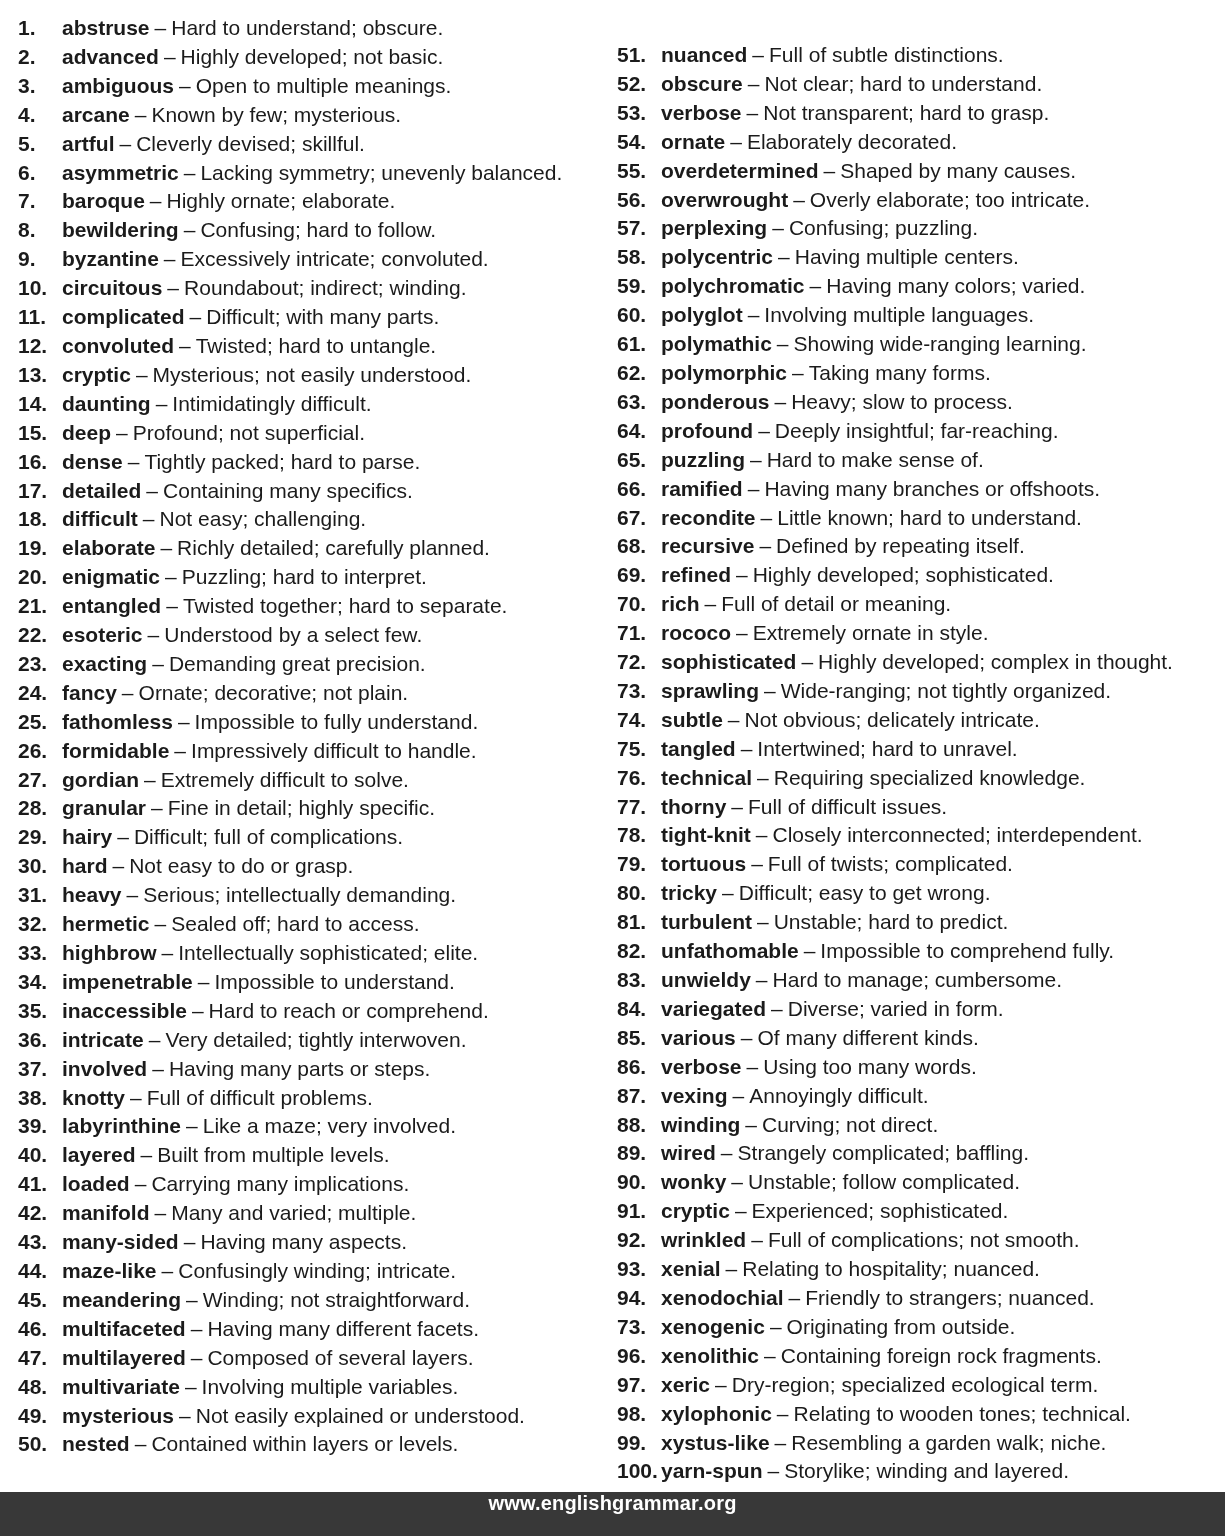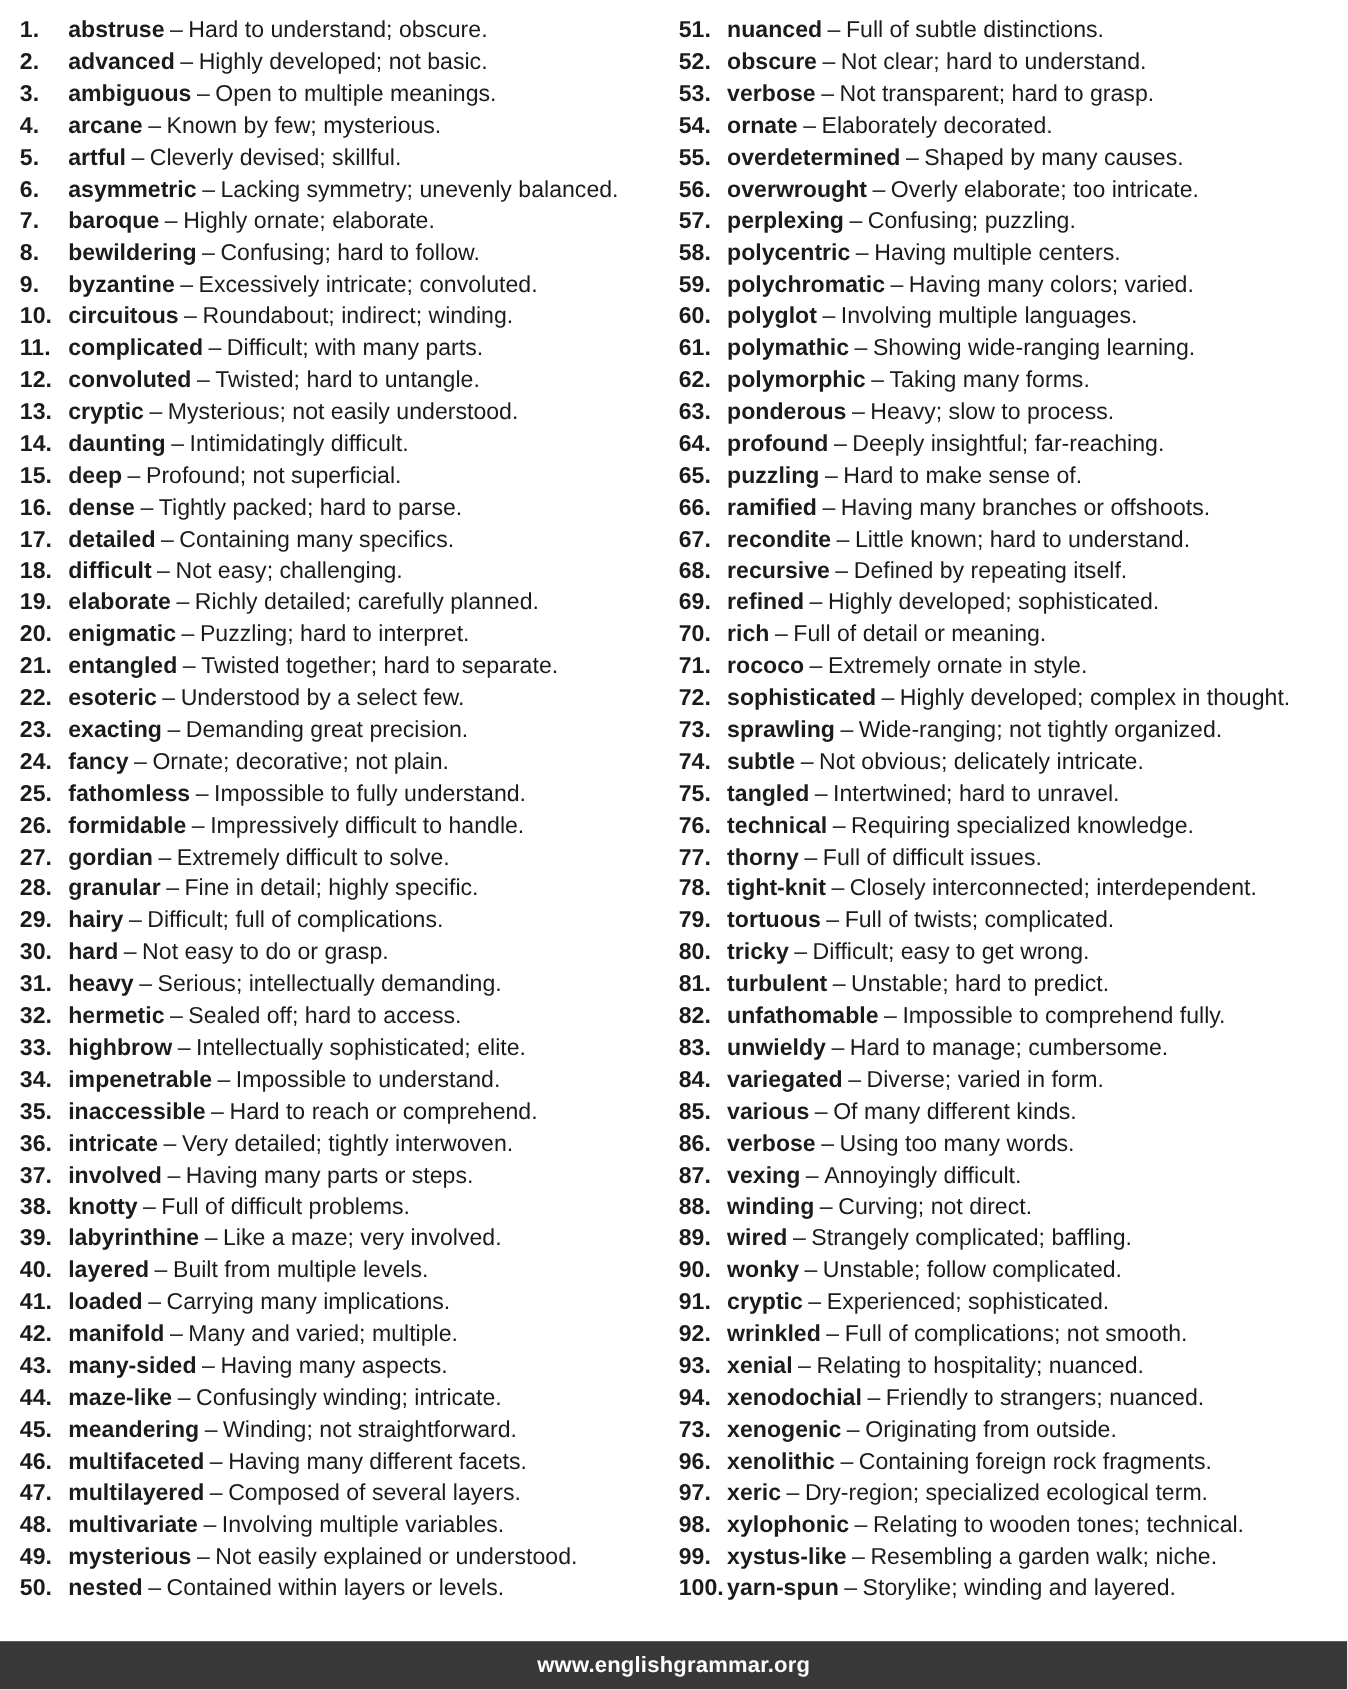--- a/index.html
+++ b/index.html
@@ -8,34 +8,34 @@
     display:flex;flex-direction:column;background:#ffffff;
     font-family:"Liberation Sans",sans-serif;color:#1b1b1b;
     overflow:hidden;
   }
   .columns{
     flex:1;display:flex;align-items:flex-start;
     padding:14px 18px 0 18px;box-sizing:border-box;
   }
   .col{display:flex;flex-direction:column;}
   .col-left{width:599px;flex-shrink:0;}
-  .col-right{flex:1;min-width:0;}
+  .col-right{flex:1;min-width:0;margin-top:27px;}
   .row{
     display:flex;align-items:baseline;
     font-size:21px;line-height:28.9px;white-space:nowrap;
   }
   .num{
     width:44px;flex-shrink:0;font-weight:700;
   }
   .text{white-space:nowrap;}
   .word{font-weight:700;}
   .sep{margin:0 5px;}
   .footer{
     height:44px;flex-shrink:0;background:#383838;
-    display:flex;align-items:center;justify-content:center;
+    display:flex;justify-content:center;
   }
   .footer-url{
     color:#ffffff;font-weight:700;font-size:20px;letter-spacing:0.2px;
   }
 </style>
 </head>
 <body>
 
 <div class="page" style="background: rgb(255, 255, 255); color: rgb(27, 27, 27);">
   <main class="columns">

